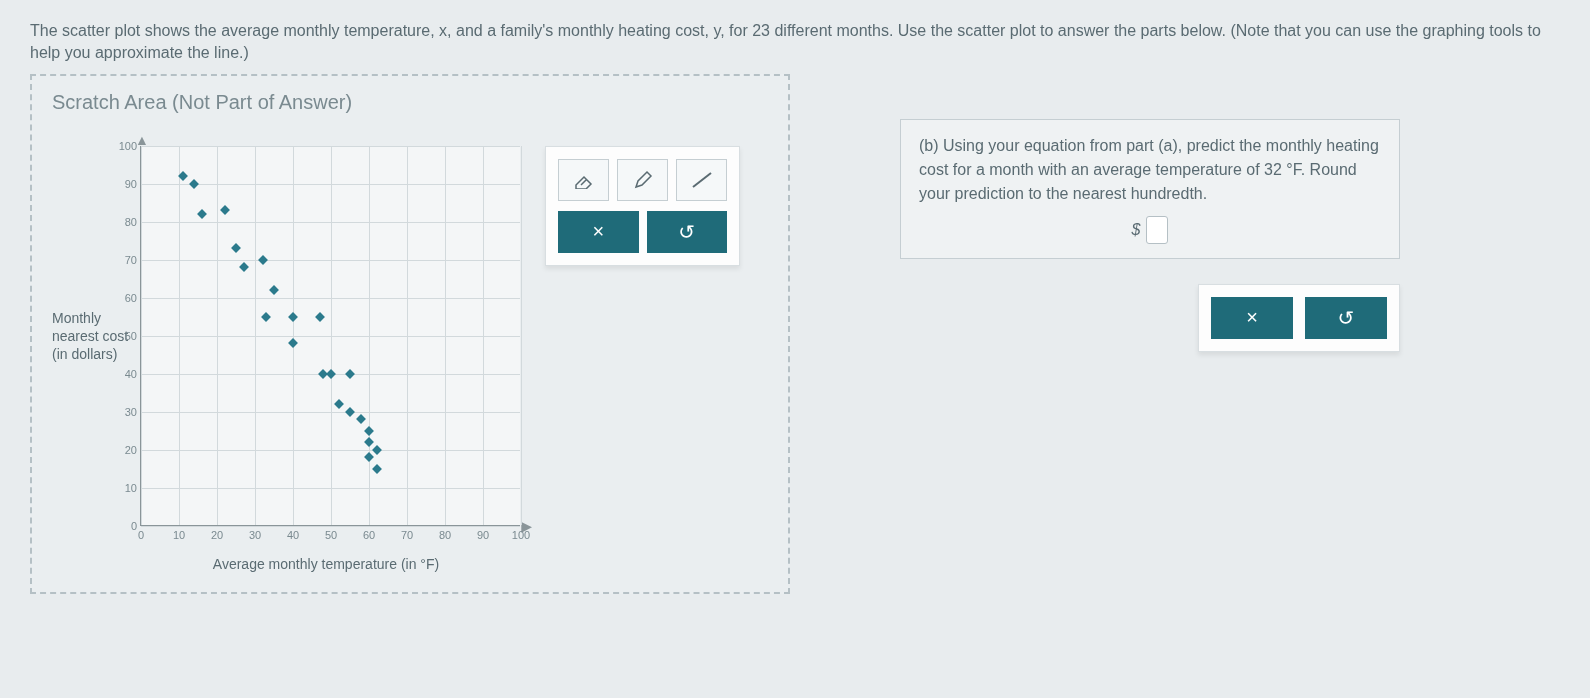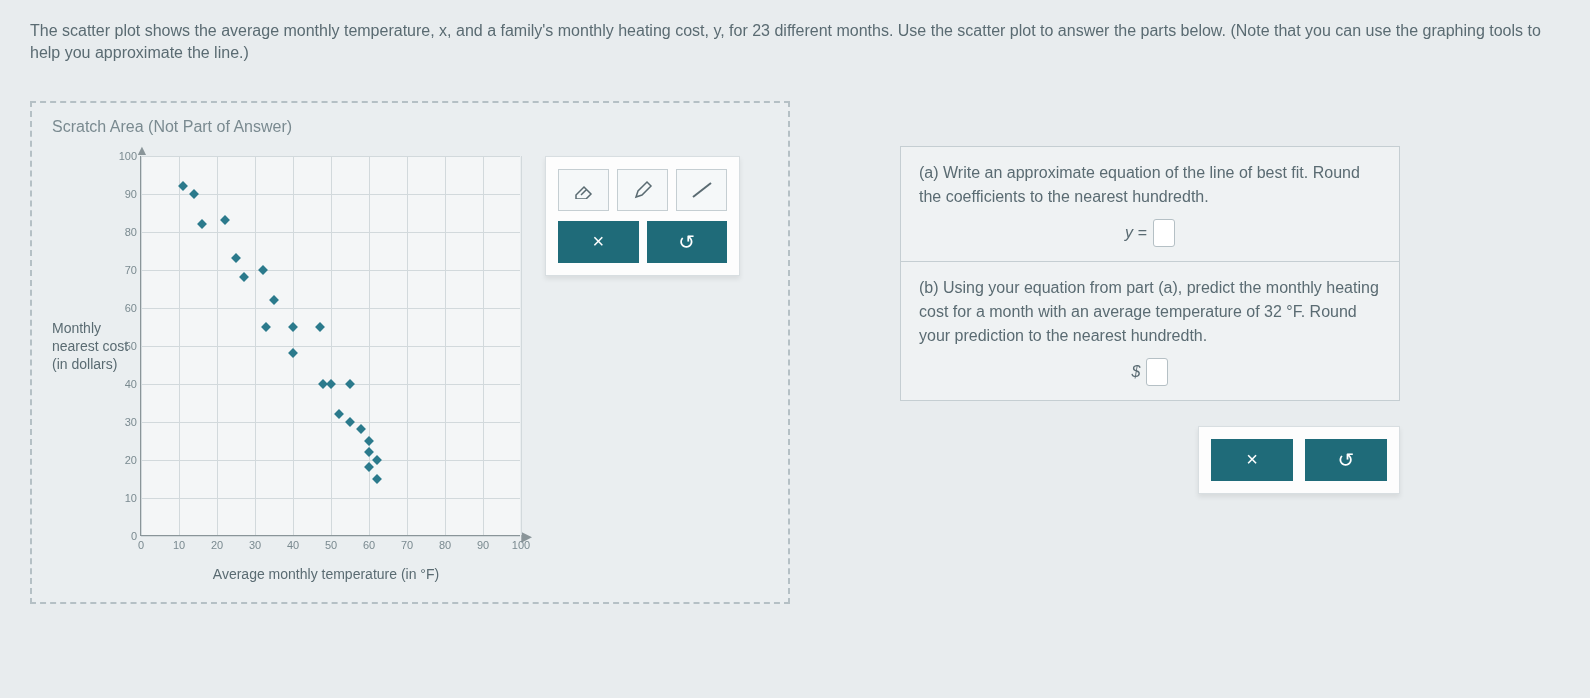--- a/index.html
+++ b/index.html
@@ -7,37 +7,37 @@
     font-family: Arial, Helvetica, sans-serif;
     background: #e8ecee;
     color: #5a6b72;
     width: 1590px;
     height: 698px;
     padding: 20px 30px;
     font-size: 16px;
   }
   .instructions {
     color: #5a6b72;
-    margin-bottom: 36px;
+    margin-bottom: 9px;
     line-height: 1.4;
   }
   .main {
     display: flex;
     gap: 110px;
   }
   .left-panel {
     width: 760px;
     border: 2px dashed #b5c0c5;
     padding: 15px 20px 20px 20px;
     background: #eaeef0;
   }
   .scratch-title {
     color: #7a8a90;
-    font-size: 16px;
-    margin-bottom: 20px;
+    font-size: 20px;
+    margin-bottom: 32px;
   }
   .chart-row {
     display: flex;
     gap: 25px;
     align-items: flex-start;
   }
   .chart-block {
     display: flex;
     flex-direction: column;
     align-items: center;
@@ -300,27 +300,20 @@
           <div class="tool-btn dark">×</div>
           <div class="tool-btn dark">↺</div>
         </div>
       </div>
     </div>
   </div>
 
   <div class="right-panel">
     <div class="question-box">
       <div class="q-part">
-        <div>(a) Write an approximate equation of the line of best fit. Round the coefficients to the nearest hundredth.</div>
-        <div class="answer-line">
-          <span>y =</span>
-          <span class="answer-input"></span>
-        </div>
-      </div>
-      <div class="q-part">
         <div>(b) Using your equation from part (a), predict the monthly heating cost for a month with an average temperature of 32 °F. Round your prediction to the nearest hundredth.</div>
         <div class="answer-line">
           <span>$</span>
           <span class="answer-input"></span>
         </div>
       </div>
     </div>
 
     <div class="action-row">
       <div class="tool-btn dark">×</div>

